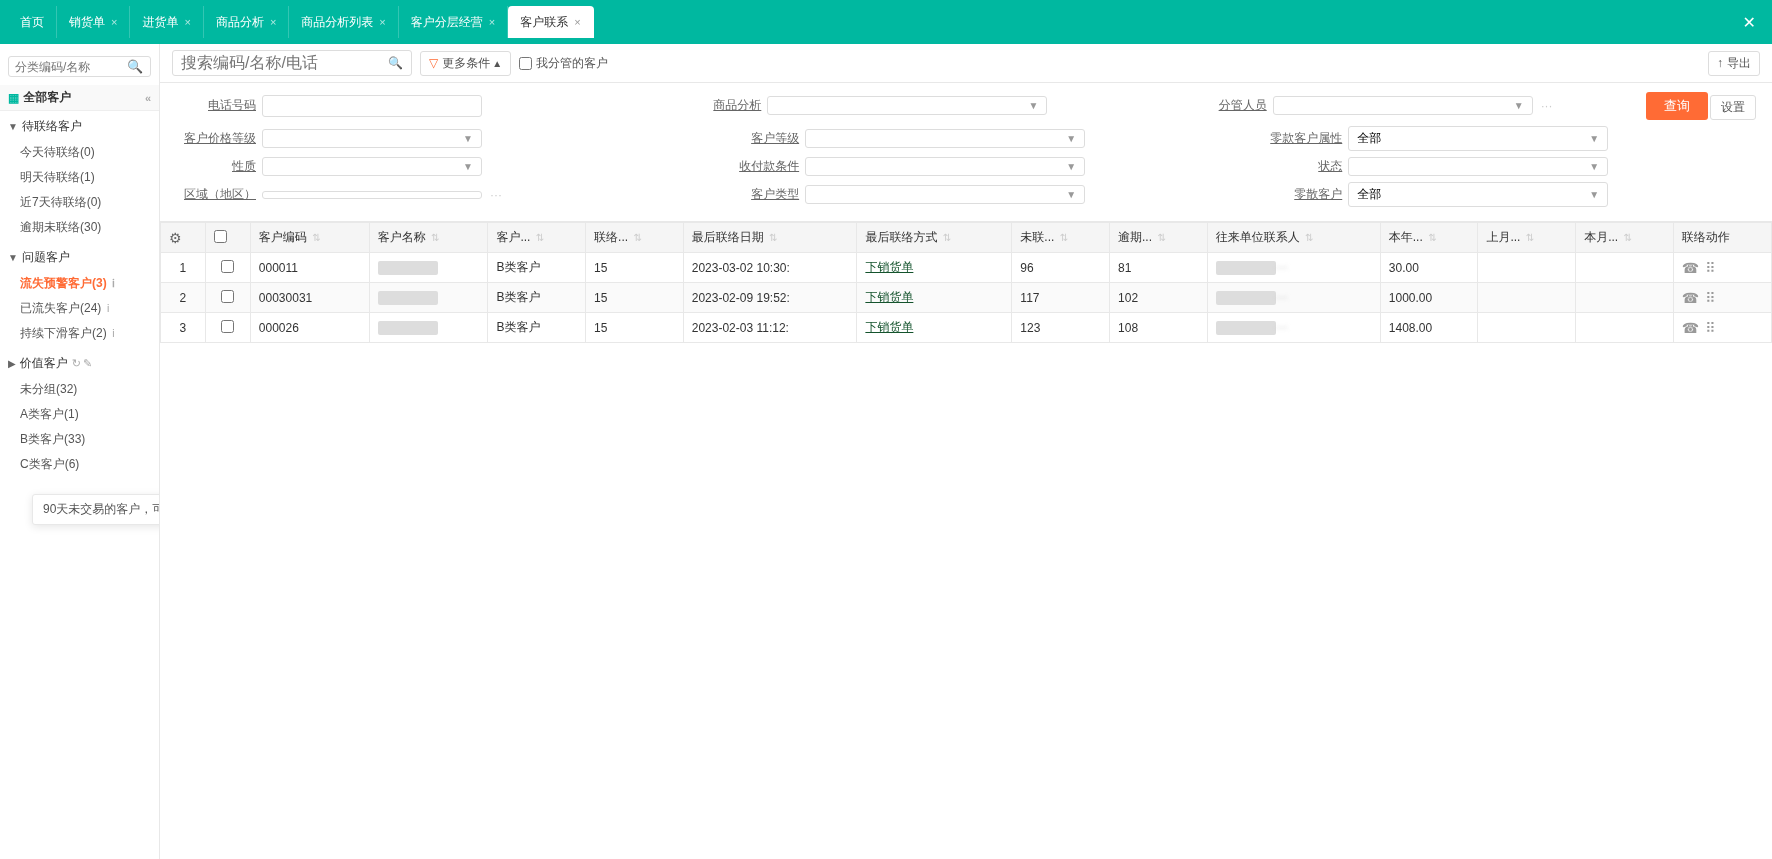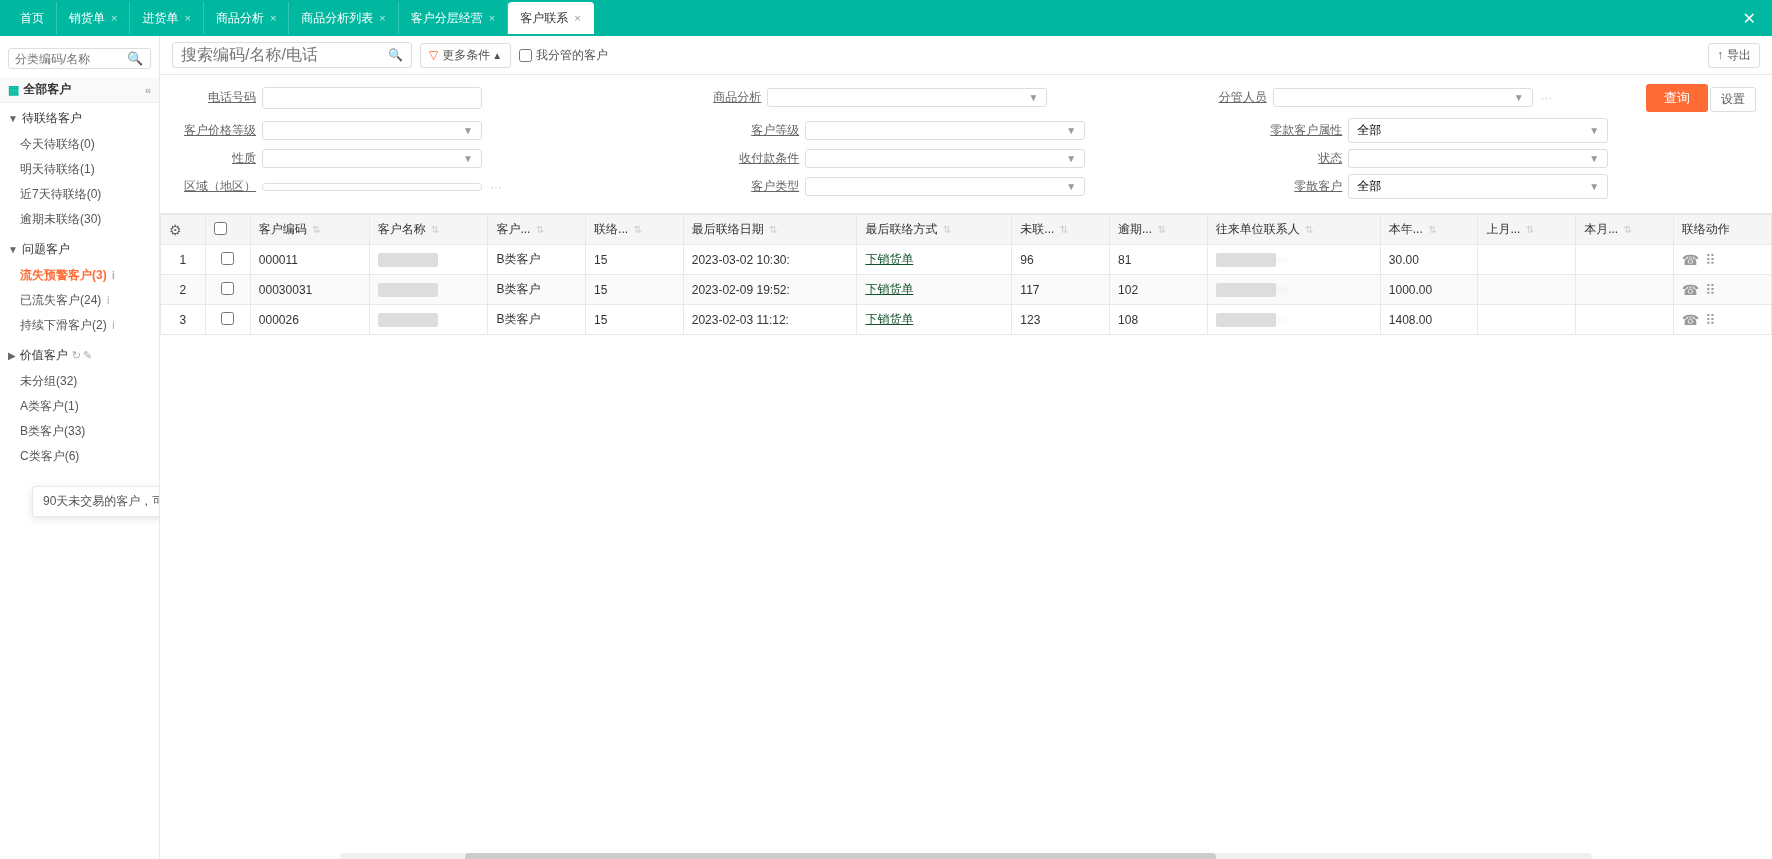--- a/index.html
+++ b/index.html
@@ -1,20 +1,20 @@
 <!DOCTYPE html>
 <html><head>
   <meta charset="utf-8">
   <style>
     * { box-sizing: border-box; margin: 0; padding: 0; font-family: 'Microsoft YaHei', Arial, sans-serif; font-size: 12px; }
     body { background: #f5f5f5; width: 1772px; min-height: 859px; overflow-x: hidden; }
 
     
     .top-tabs {
-      display: flex; align-items: center; background: #00b8a0; height: 36px; padding: 0 8px;
+      display: flex; align-items: center; background: #00b8a0; height: 44px; padding: 0 8px;
     }
     .top-tab {
       display: flex; align-items: center; padding: 0 12px; height: 32px; color: #fff; cursor: pointer;
       border-right: 1px solid rgba(255,255,255,0.2); font-size: 13px; white-space: nowrap;
     }
     .top-tab.active { background: #fff; color: #333; border-radius: 4px 4px 0 0; }
     .top-tab .close-x { margin-left: 6px; font-size: 11px; color: #999; cursor: pointer; }
     .top-tab.active .close-x { color: #999; }
     .top-tab:not(.active) .close-x { color: rgba(255,255,255,0.7); }
     .tab-spacer { flex: 1; }

